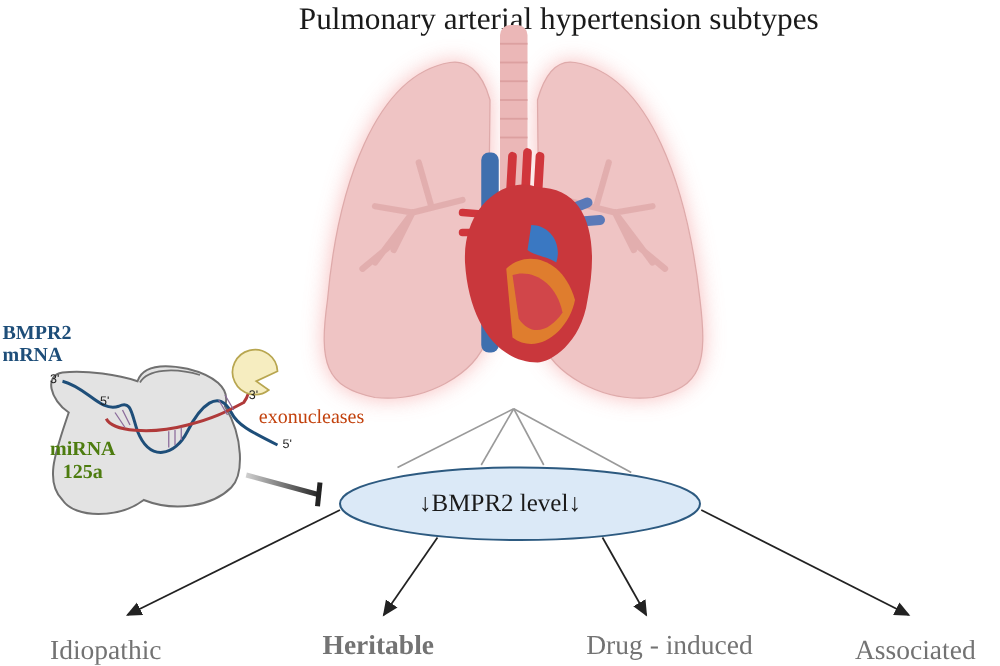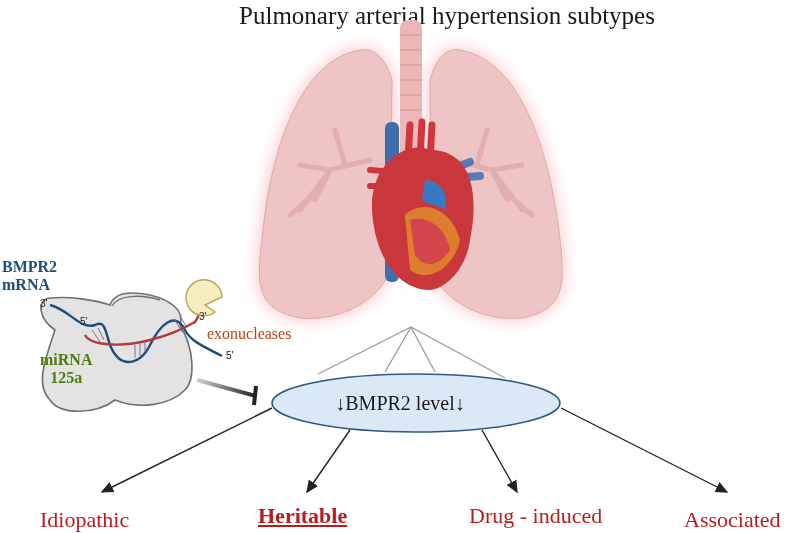--- a/index.html
+++ b/index.html
@@ -1,20 +1,20 @@
 <!DOCTYPE html>
 <html><head>
 <meta charset="utf-8">
 <style>
   html,body{margin:0;padding:0;background:#ffffff;}
   body{width:800px;height:533px;position:relative;overflow:hidden;font-family:"Liberation Serif","DejaVu Serif",serif;}
   .title{position:absolute;left:0;top:0;width:800px;text-align:center;font-size:25px;color:#1a1a1a;line-height:32px;padding-left:47px;}
   svg.main{position:absolute;left:0;top:0;}
-  .lbl{position:absolute;font-size:22px;color:#b91c1c;line-height:26px;white-space:nowrap;}
-  .lbl.bold{font-weight:bold;text-decoration:underline;}
+  .lbl{position:absolute;font-size:22px;color:#737373;line-height:26px;white-space:nowrap;}
+  .lbl.bold{font-weight:bold;}
   .mrna{position:absolute;left:2px;top:258px;font-size:16px;font-weight:bold;color:#1e4e79;line-height:18px;}
   .mirna{position:absolute;left:40px;top:351px;font-size:16px;font-weight:bold;color:#4d7c0f;line-height:18px;text-align:center;}
   .exo{position:absolute;left:207px;top:325px;font-size:16px;color:#c2410c;}
   .prime{position:absolute;font-family:"Liberation Sans",sans-serif;font-size:10px;color:#222;}
   .level{position:absolute;left:274px;top:391px;width:252px;text-align:center;font-size:20px;color:#1a1a1a;line-height:24px;}
 </style>
 </head>
 <body>
 
 <div class="title">Pulmonary arterial hypertension subtypes</div>

